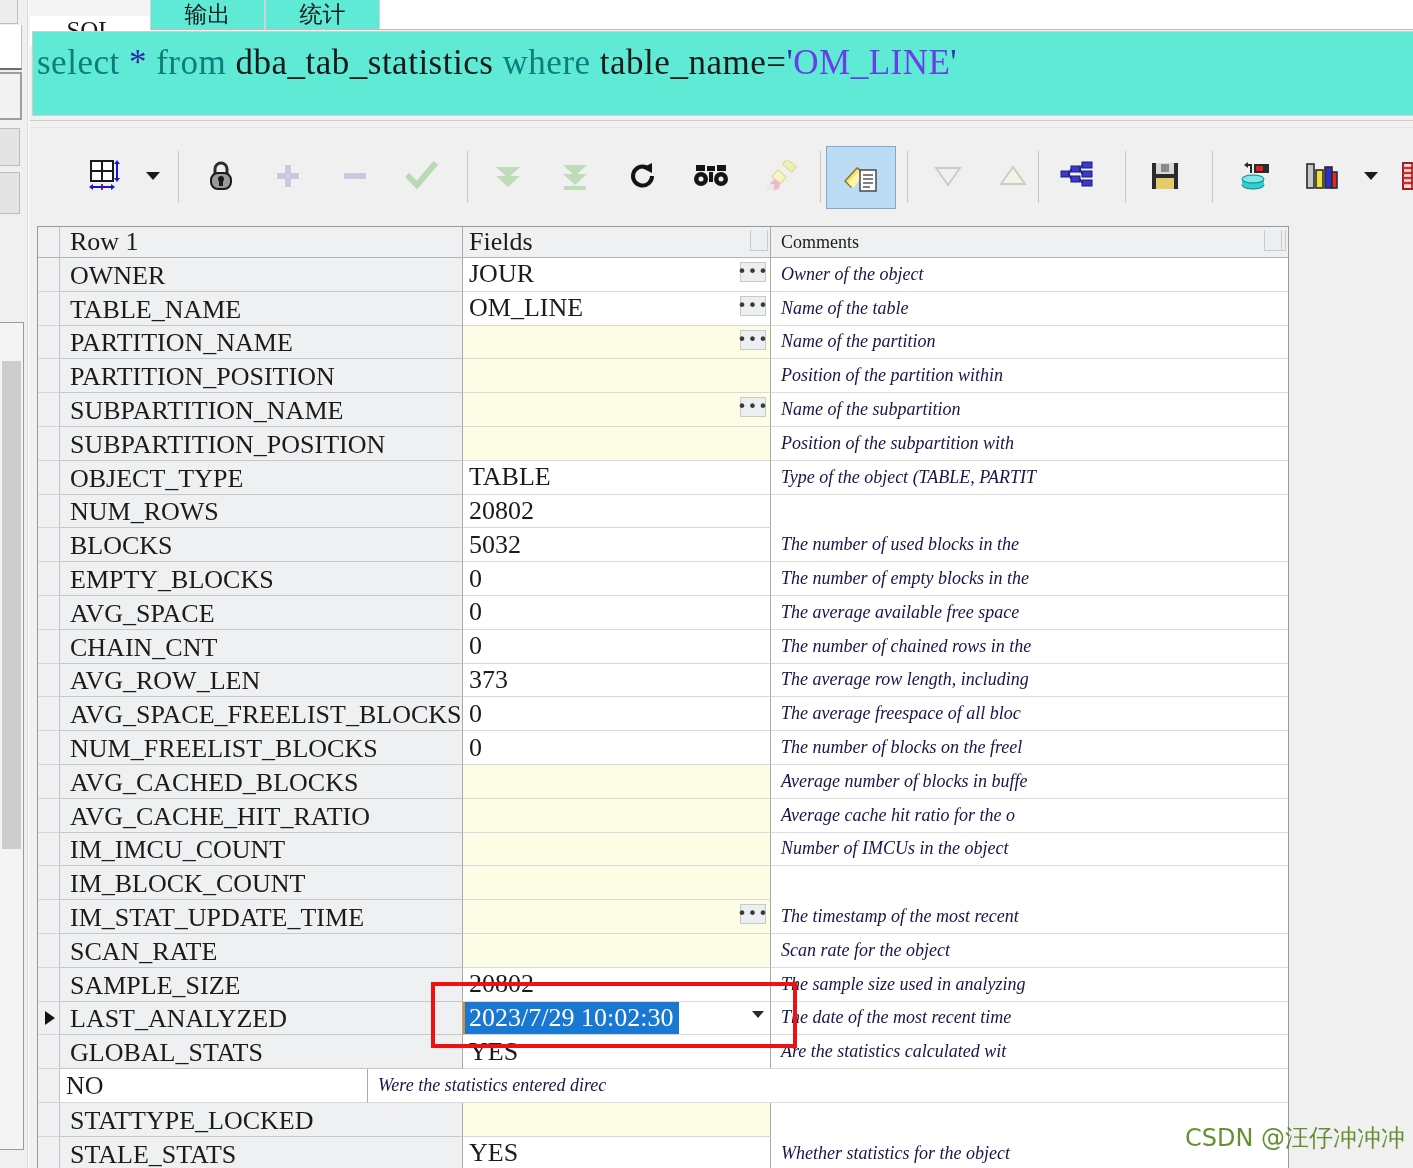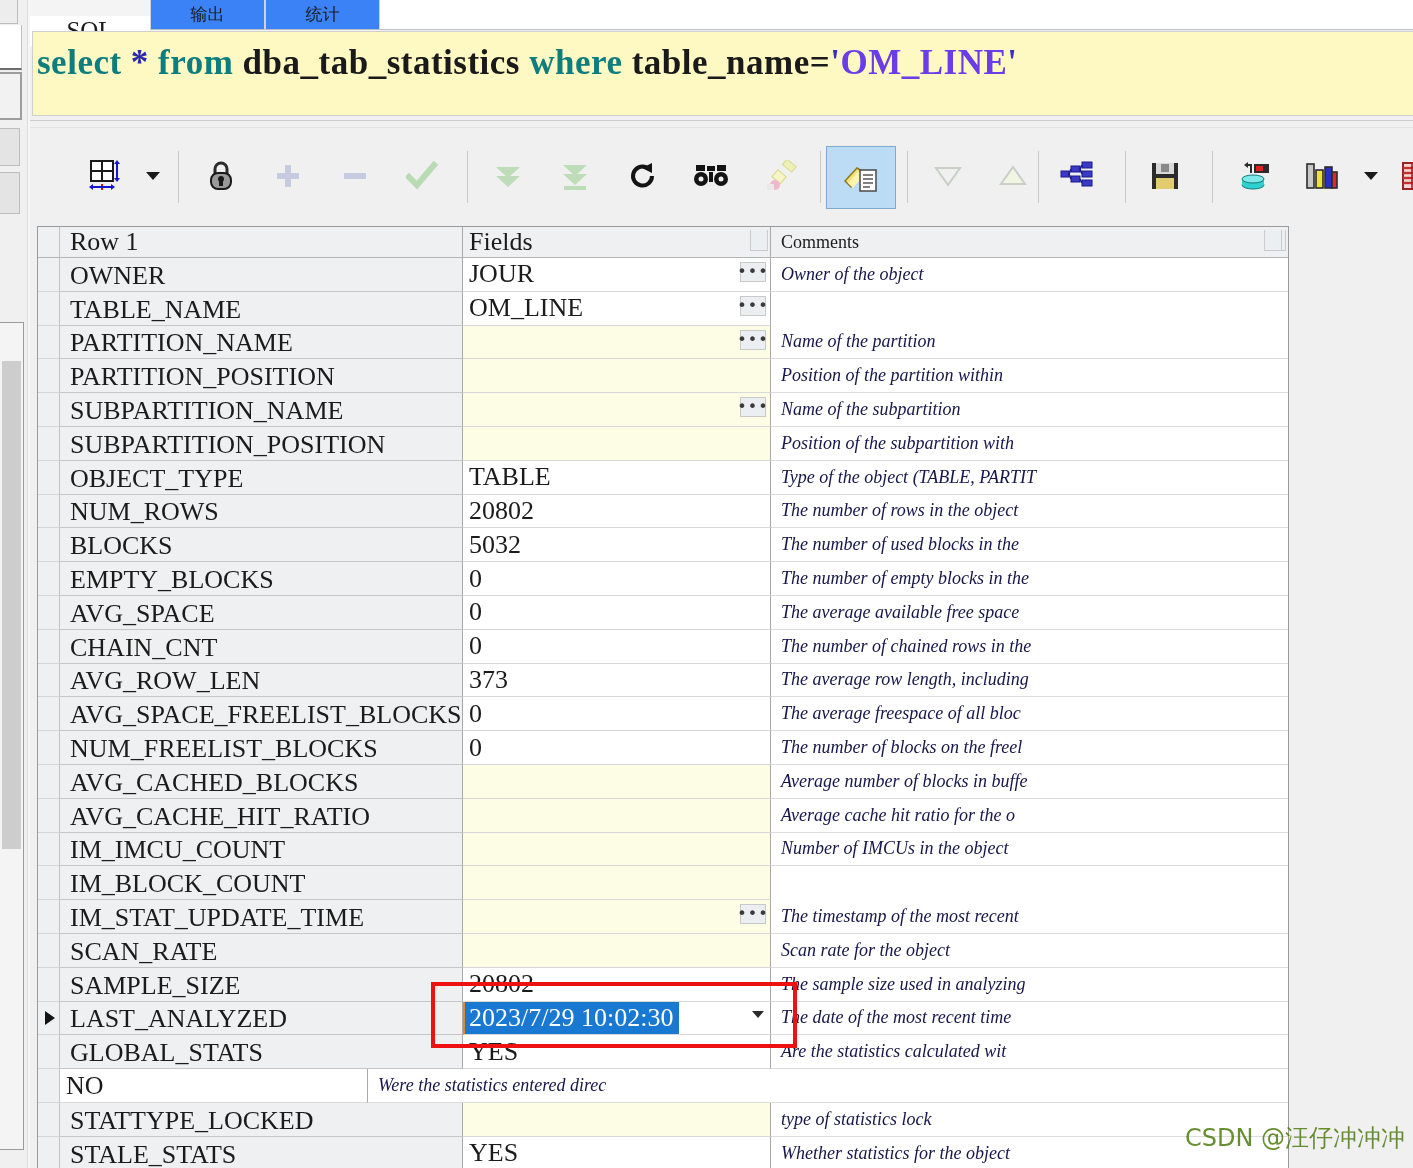--- a/index.html
+++ b/index.html
@@ -44,42 +44,41 @@
     position: absolute; left: 30px; top: 0; width: 1383px; height: 30px;
     background: #f4f4f4;
   }
   .tab {
     position: absolute; top: 0; height: 30px;
     display: flex; align-items: center; justify-content: center;
     font-size: 25px; color: #1a1a1a;
     font-family: "Liberation Serif", serif;
   }
   .tab.inactive {
-    background: #3b82f6;
+    background: #5eead4;
     border-left: 1px solid #cfd4d8; border-right: 1px solid #cfd4d8;
     border-bottom: 1px solid #b9bfc4;
     font-family: "DejaVu Sans", sans-serif;
-    font-size: 17px;
+    font-size: 23px;
   }
   .tab.active { background: #ffffff; font-weight: normal; margin-top: 16px; }
   #tab-sql { left: 0; width: 120px; }
   #tab-output { left: 120px; width: 115px; }
   #tab-stats { left: 235px; width: 115px; }
   #tab-rest {
     position: absolute; left: 350px; top: 0; width: 1033px; height: 30px;
     background: #ffffff; border-bottom: 1px solid #b9bfc4;
   }
 
   
   #sql-editor {
     position: absolute; left: 32px; top: 31px; width: 1381px; height: 85px;
-    background: #fef9c3;
+    background: #5eead4;
     border: 1px solid #cfcfcf; border-right: none;
     padding: 8px 0 0 4px;
-    font-weight: bold;
   }
   #sql-line {
     font-family: "Liberation Serif", serif;
     font-size: 35px; letter-spacing: 0.5px; white-space: nowrap;
     line-height: 46px;
   }
   .kw { color: #0e7d7d; }
   .star { color: #2a2aa8; }
   .ident { color: #1a1a1a; }
   .punct { color: #1a1a1a; }
@@ -474,20 +473,21 @@
       <div class="grow">
         <div class="gutter"></div>
         <div class="c-name">OWNER</div>
         <div class="c-val">JOUR<span class="ellip-btn">•••</span></div>
         <div class="c-cmt">Owner of the object</div>
       </div>
       <div class="grow">
         <div class="gutter"></div>
         <div class="c-name">TABLE_NAME</div>
         <div class="c-val">OM_LINE<span class="ellip-btn">•••</span></div>
+        <div class="c-cmt">Name of the table</div>
       </div>
       <div class="grow">
         <div class="gutter"></div>
         <div class="c-name">PARTITION_NAME</div>
         <div class="c-val null">
           <span class="ellip-btn">•••</span>
         </div>
         <div class="c-cmt">Name of the partition</div>
       </div>
       <div class="grow">
@@ -513,21 +513,20 @@
       <div class="grow">
         <div class="gutter"></div>
         <div class="c-name">OBJECT_TYPE</div>
         <div class="c-val">TABLE</div>
         <div class="c-cmt">Type of the object (TABLE, PARTIT</div>
       </div>
       <div class="grow">
         <div class="gutter"></div>
         <div class="c-name">NUM_ROWS</div>
         <div class="c-val">20802</div>
-        <div class="c-cmt">The number of rows in the object</div>
       </div>
       <div class="grow">
         <div class="gutter"></div>
         <div class="c-name">BLOCKS</div>
         <div class="c-val">5032</div>
         <div class="c-cmt">The number of used blocks in the</div>
       </div>
       <div class="grow">
         <div class="gutter"></div>
         <div class="c-name">EMPTY_BLOCKS</div>
@@ -626,21 +625,20 @@
       </div>
       <div class="grow">
         <div class="gutter"></div>
         <div class="c-val">NO</div>
         <div class="c-cmt">Were the statistics entered direc</div>
       </div>
       <div class="grow">
         <div class="gutter"></div>
         <div class="c-name">STATTYPE_LOCKED</div>
         <div class="c-val null"></div>
-        <div class="c-cmt">type of statistics lock</div>
       </div>
       <div class="grow">
         <div class="gutter"></div>
         <div class="c-name">STALE_STATS</div>
         <div class="c-val">YES</div>
         <div class="c-cmt">Whether statistics for the object</div>
       </div>
     </div>
 </div>
 

